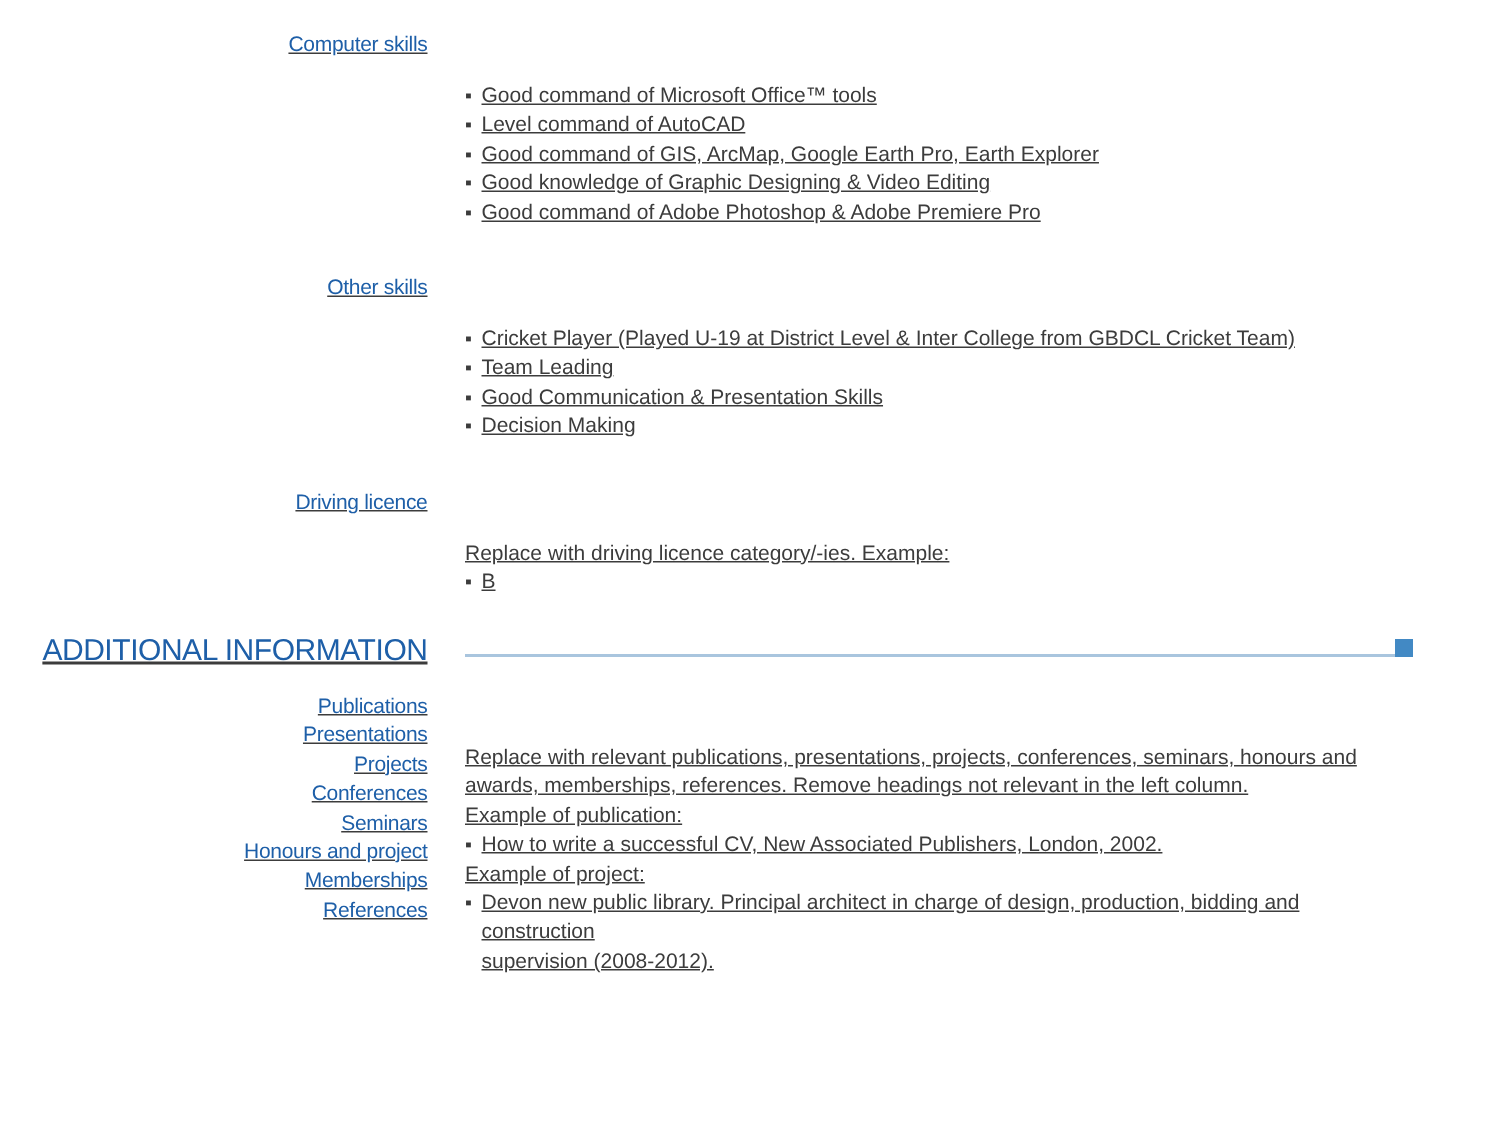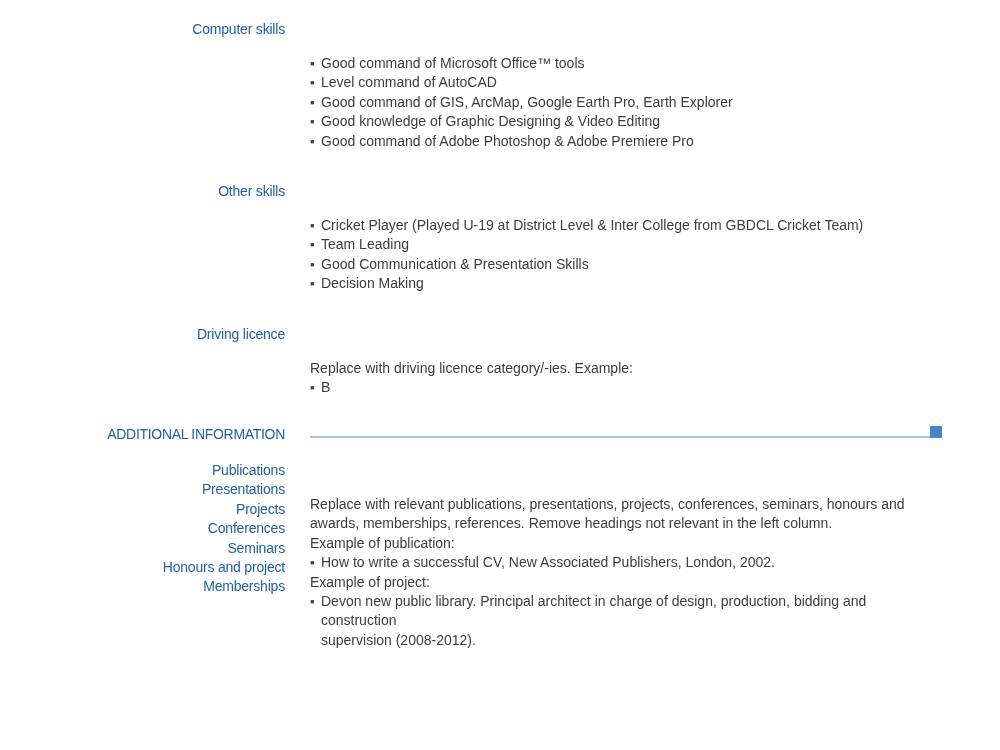--- a/index.html
+++ b/index.html
@@ -7,21 +7,21 @@
     padding: 0;
     width: 1000px;
     height: 750px;
     background: #ffffff;
     overflow: hidden;
     font-family: "Liberation Sans", "DejaVu Sans", sans-serif;
     font-size: 14px;
     line-height: 19.4px;
     color: var(--body_text, #3C3C3C);
   }
-  .page { padding-top: 20px; width: 1000px; }
+  .page { padding-top: 20px; width: 1000px; text-decoration: underline; }
 
   .row { display: flex; align-items: flex-start; }
   .label-col {
     width: 285px;
     flex: 0 0 285px;
     text-align: right;
     color: var(--accent_blue, #1E5FA8);
     letter-spacing: -0.2px;
   }
   .content-col {
@@ -44,21 +44,21 @@
     content: "\25AA";
     position: absolute;
     left: 0;
     top: 0;
     font-size: 13px;
     color: var(--body_text, #3C3C3C);
   }
 
   .heading {
     letter-spacing: -0.3px;
-    font-size: 14px;
+    font-size: 20px;
   }
 
   .rule-wrap {
     position: relative;
     height: 19.4px;
     margin-left: 25px;
     width: 632px;
     flex: 0 0 632px;
   }
   .rule-line {
@@ -128,20 +128,21 @@
 
   <section class="row body-row">
     <div class="label-col">
       <div>Publications</div>
       <div>Presentations</div>
       <div>Projects</div>
       <div>Conferences</div>
       <div>Seminars</div>
       <div>Honours and project</div>
       <div>Memberships</div>
+      <div>References</div>
     </div>
     <div class="content-col">
       <div>Replace with relevant publications, presentations, projects, conferences, seminars, honours and</div>
       <div>awards, memberships, references. Remove headings not relevant in the left column.</div>
       <div>Example of publication:</div>
       <div class="bullet-block">
         <div>How to write a successful CV, New Associated Publishers, London, 2002.</div>
       </div>
       <div>Example of project:</div>
       <div class="bullet-block">

